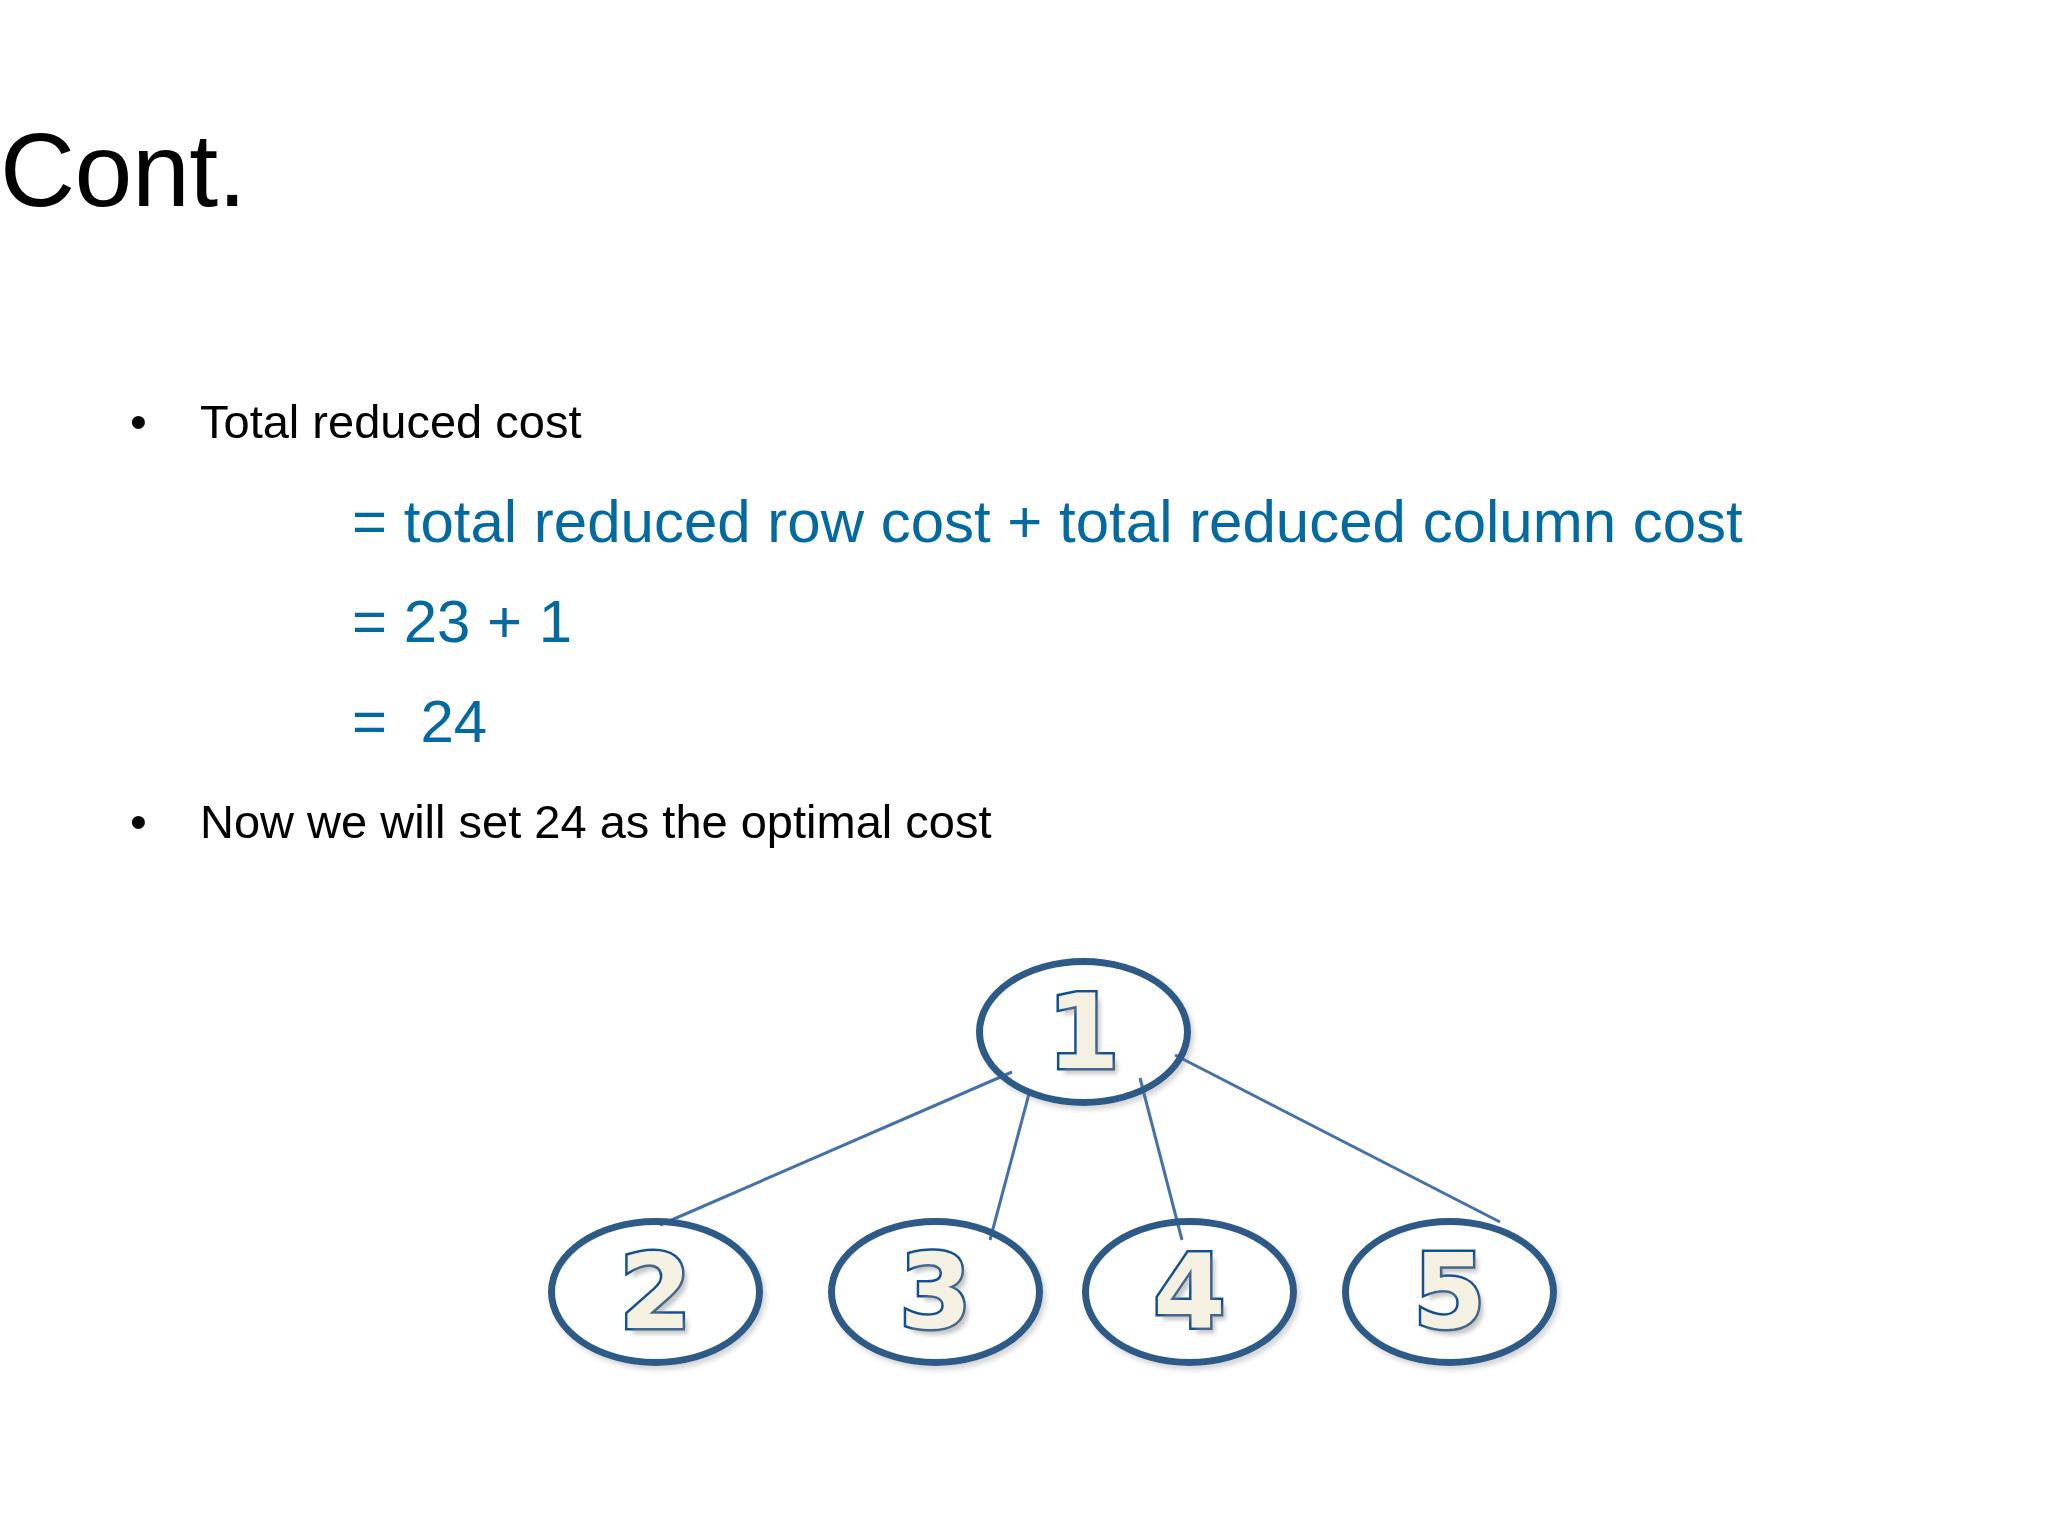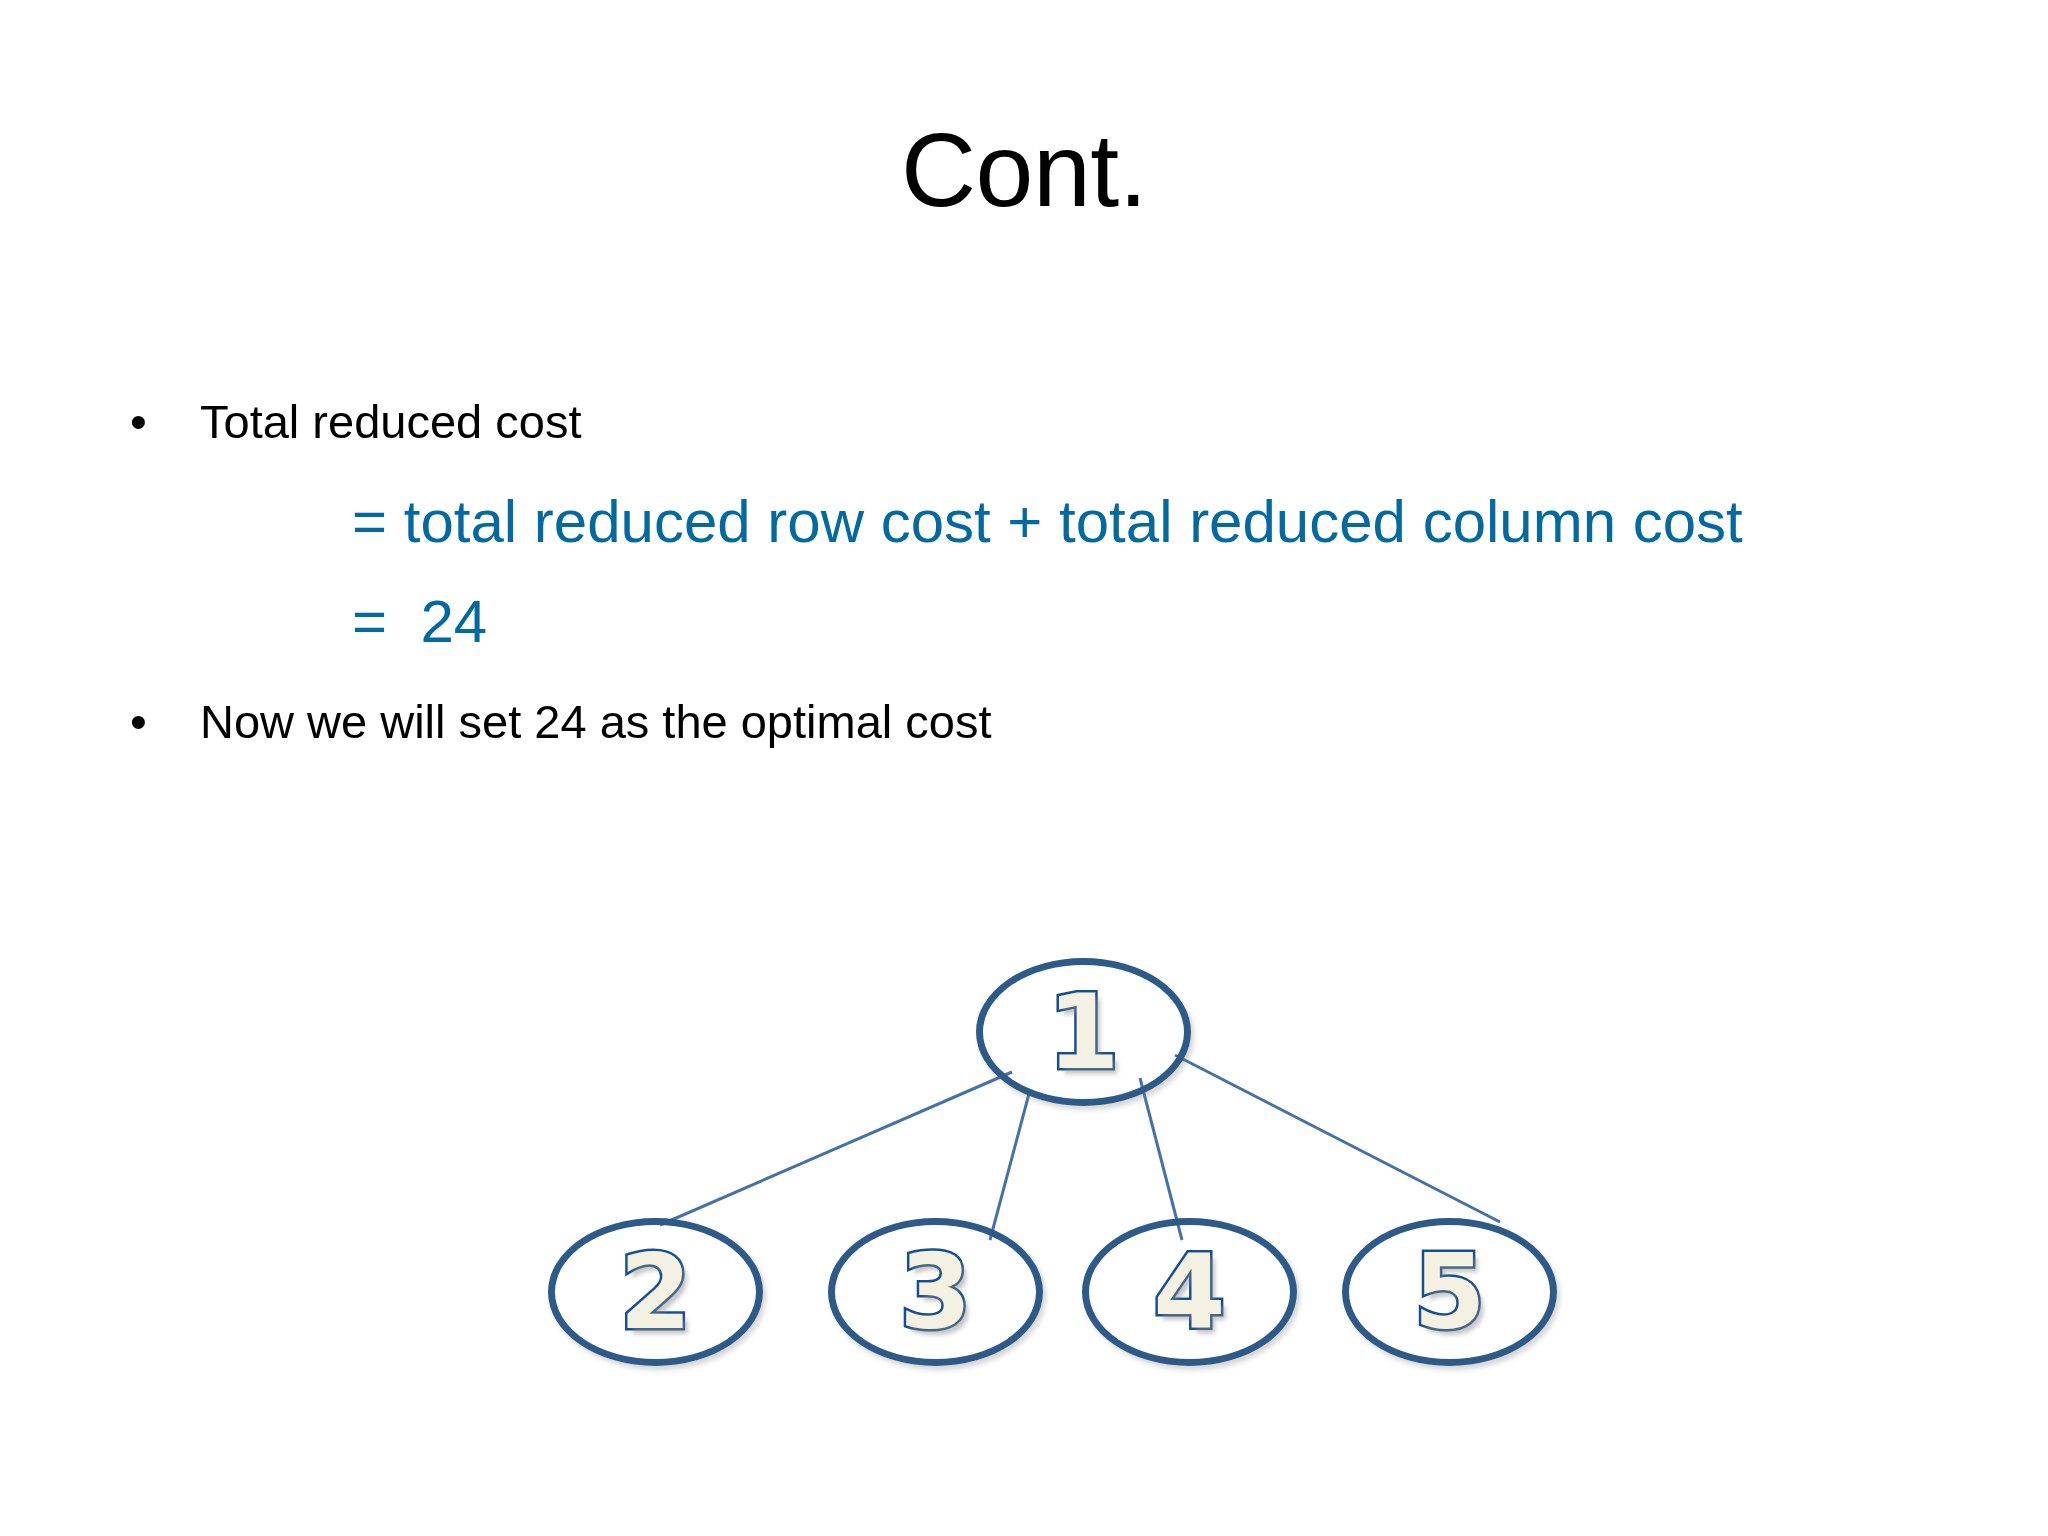--- a/index.html
+++ b/index.html
@@ -19,21 +19,20 @@
     background: #ffffff;
     overflow: hidden;
   }
 
   
   #slide-title {
     position: absolute;
     left: 0;
     top: 118px;
     width: 2048px;
-    text-align: center;
     font-size: 104px;
     line-height: 1.0;
     font-weight: 400;
     color: #000000;
     letter-spacing: -0.5px;
   }
 
   
   .body-block {
     position: absolute;
@@ -134,20 +133,21 @@
   <div id="slide-title">Cont.</div>
 
   <div class="body-block">
 
     <div class="bullet-line">
       <span class="bullet-dot">•</span>
       <span class="bullet-text">Total reduced cost</span>
     </div>
 
     <div class="sub-line">= total reduced row cost + total reduced column cost</div>
+    <div class="sub-line">= 23 + 1</div>
     <div class="sub-line">=  24</div>
 
     <div class="bullet-line">
       <span class="bullet-dot">•</span>
       <span class="bullet-text">Now we will set 24 as the optimal cost</span>
     </div>
 
   </div>
 
   <svg id="tree" viewBox="0 0 2048 1536" width="2048" height="1536" aria-hidden="true">

